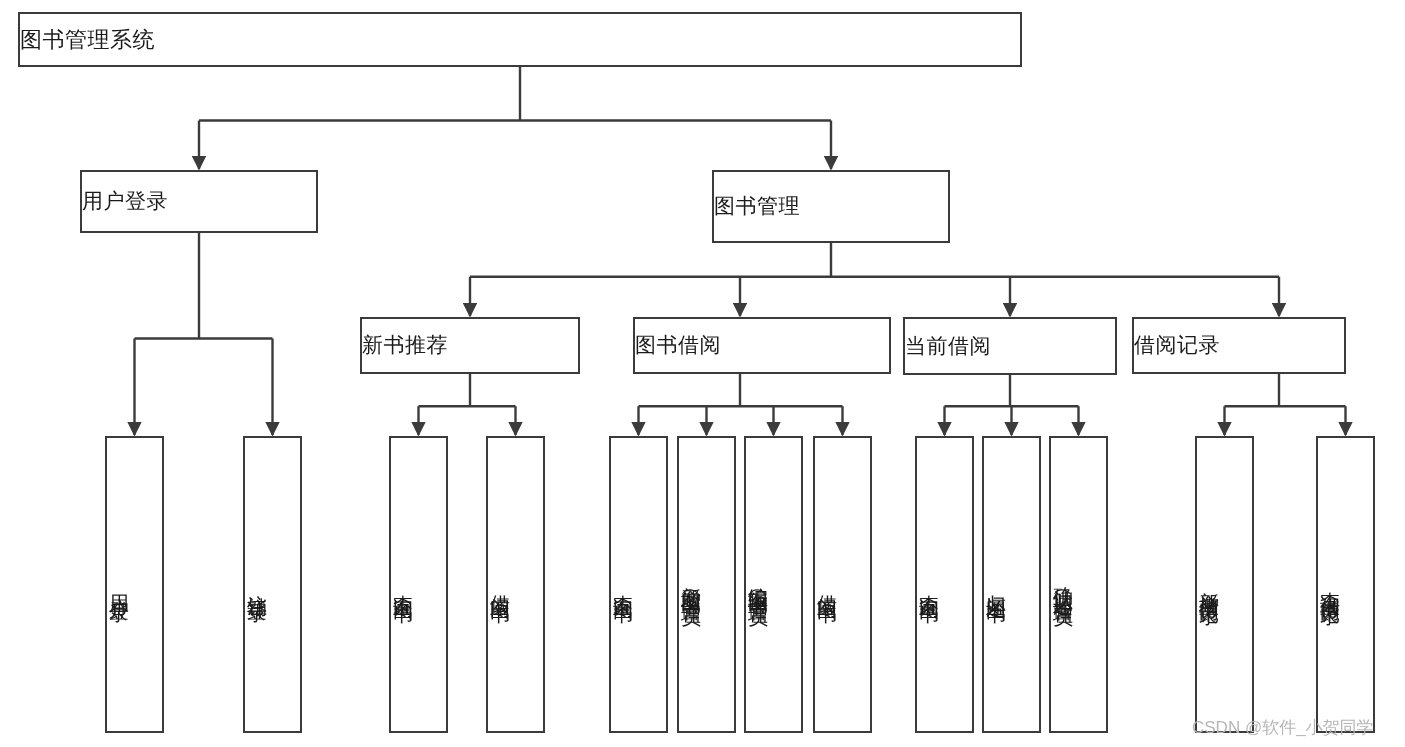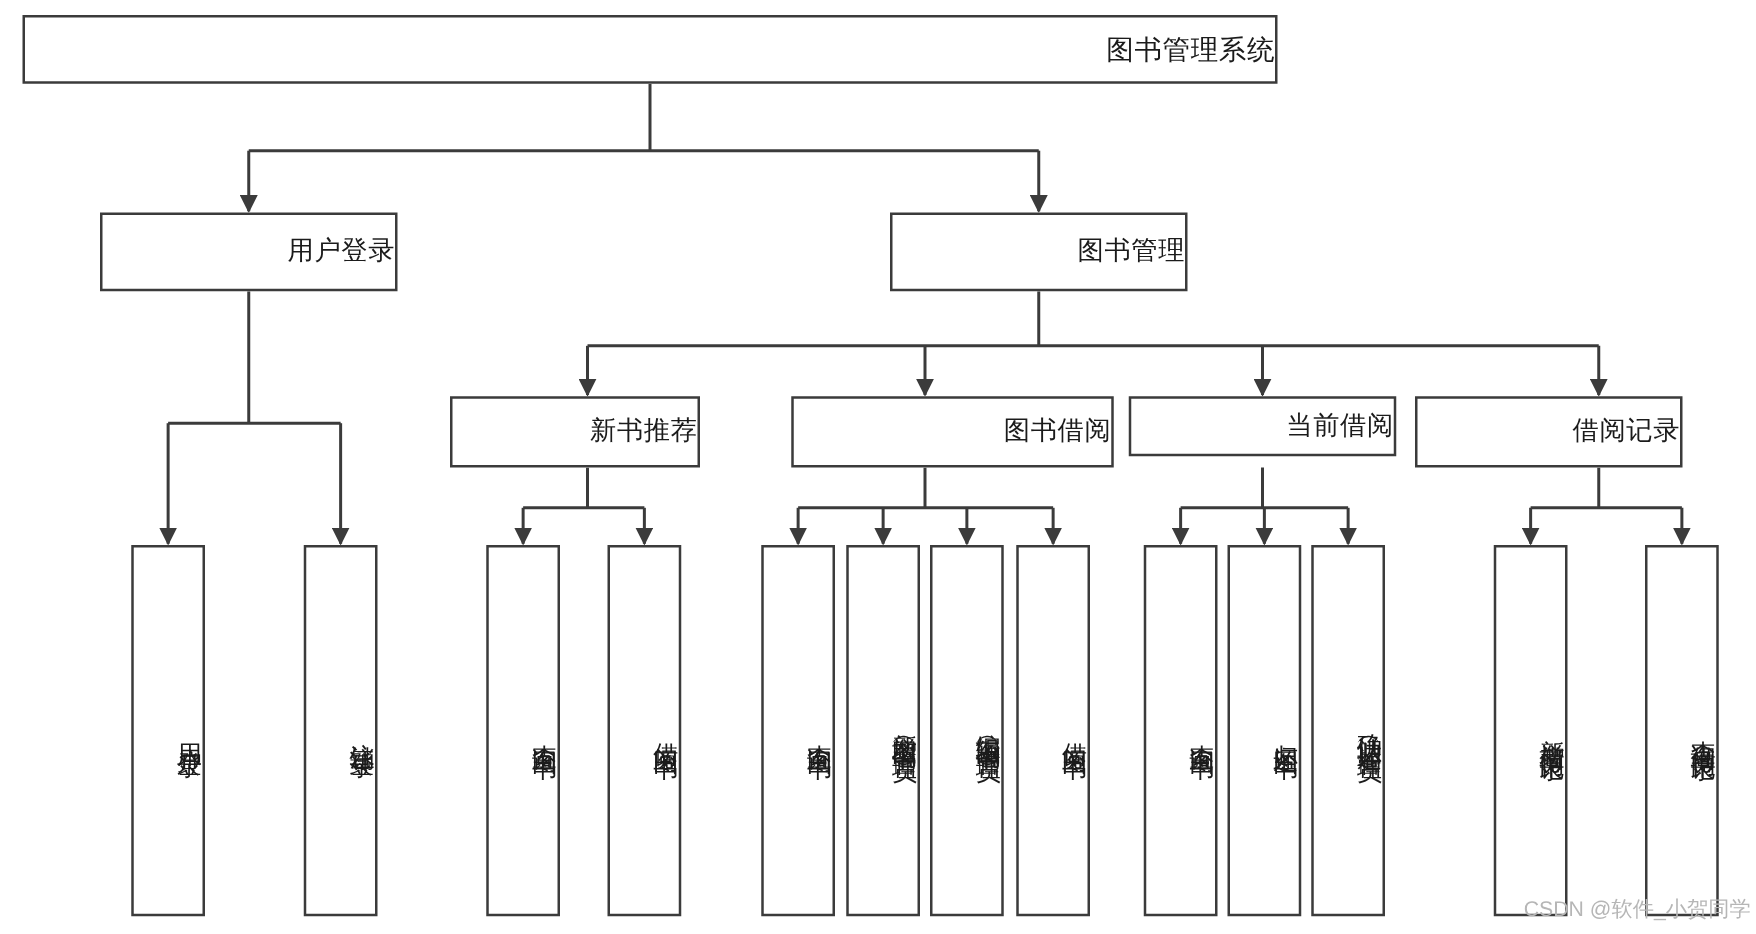--- a/index.html
+++ b/index.html
@@ -22,21 +22,21 @@
     width: 1405px;
     height: 747px;
   }
   .node {
     position: absolute;
     box-sizing: border-box;
     border: 2px solid #3b3b3b;
     background: #ffffff;
     display: flex;
     align-items: center;
-    justify-content: flex-end;
+    justify-content: flex-start;
     z-index: 5;
   }
   .node .lbl {
     color: #1b1b1b;
     font-size: 21px;
     line-height: 1.18;
     letter-spacing: 0.5px;
     white-space: nowrap;
     text-align: center;
   }
@@ -106,30 +106,30 @@
       </g>
   </svg>
 
   <div id="node-layer">
       <div class="node root" style="left: 18px; top: 12px; width: 1004px; height: 55px;">
         <span class="lbl">图书管理系统</span>
       </div>
       <div class="node" style="left: 80px; top: 170px; width: 238px; height: 63px;">
         <span class="lbl">用户登录</span>
       </div>
-      <div class="node" style="left: 712px; top: 170px; width: 238px; height: 63px;">
+      <div class="node" style="left: 712px; top: 170px; width: 238px; height: 73px;">
         <span class="lbl">图书管理</span>
       </div>
-      <div class="node" style="left: 360px; top: 317px; width: 200px; height: 57px;">
+      <div class="node" style="left: 360px; top: 317px; width: 220px; height: 57px;">
         <span class="lbl">新书推荐</span>
       </div>
       <div class="node" style="left: 633px; top: 317px; width: 258px; height: 57px;">
         <span class="lbl">图书借阅</span>
       </div>
-      <div class="node" style="left: 903px; top: 317px; width: 214px; height: 48px;">
+      <div class="node" style="left: 903px; top: 317px; width: 214px; height: 58px;">
         <span class="lbl">当前借阅</span>
       </div>
       <div class="node" style="left: 1132px; top: 317px; width: 214px; height: 57px;">
         <span class="lbl">借阅记录</span>
       </div>
       <div class="node vertical" style="left: 105px; top: 436px; width: 59px; height: 297px;">
         <span class="lbl">用户登录</span>
       </div>
       <div class="node vertical" style="left: 243px; top: 436px; width: 59px; height: 297px;">
         <span class="lbl">注销登录</span>
@@ -162,15 +162,15 @@
         <span class="lbl">确认归还（管理员）</span>
       </div>
       <div class="node vertical" style="left: 1195px; top: 436px; width: 59px; height: 297px;">
         <span class="lbl">新增借阅记录</span>
       </div>
       <div class="node vertical" style="left: 1316px; top: 436px; width: 59px; height: 297px;">
         <span class="lbl">查询借阅记录</span>
       </div>
     </div>
 
-  <div class="watermark" style="left:1192px; top:716px;margin-left:27px;">CSDN @软件_小贺同学</div>
+  <div class="watermark" style="left:1192px; top:716px;">CSDN @软件_小贺同学</div>
 
 </div>
 
 </body></html>

